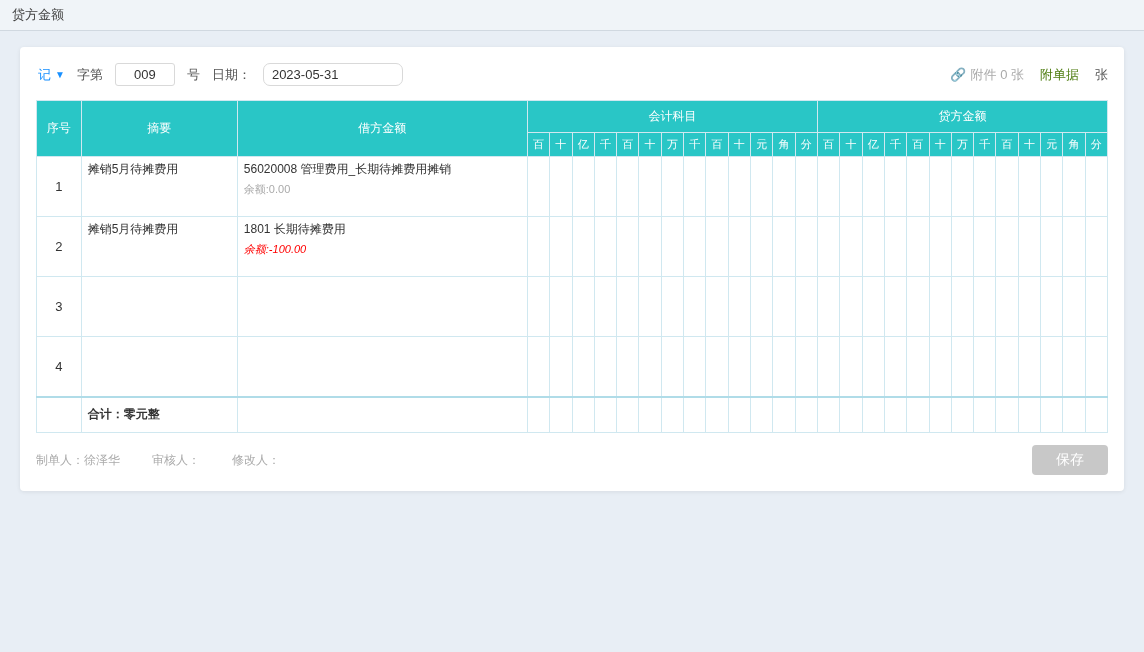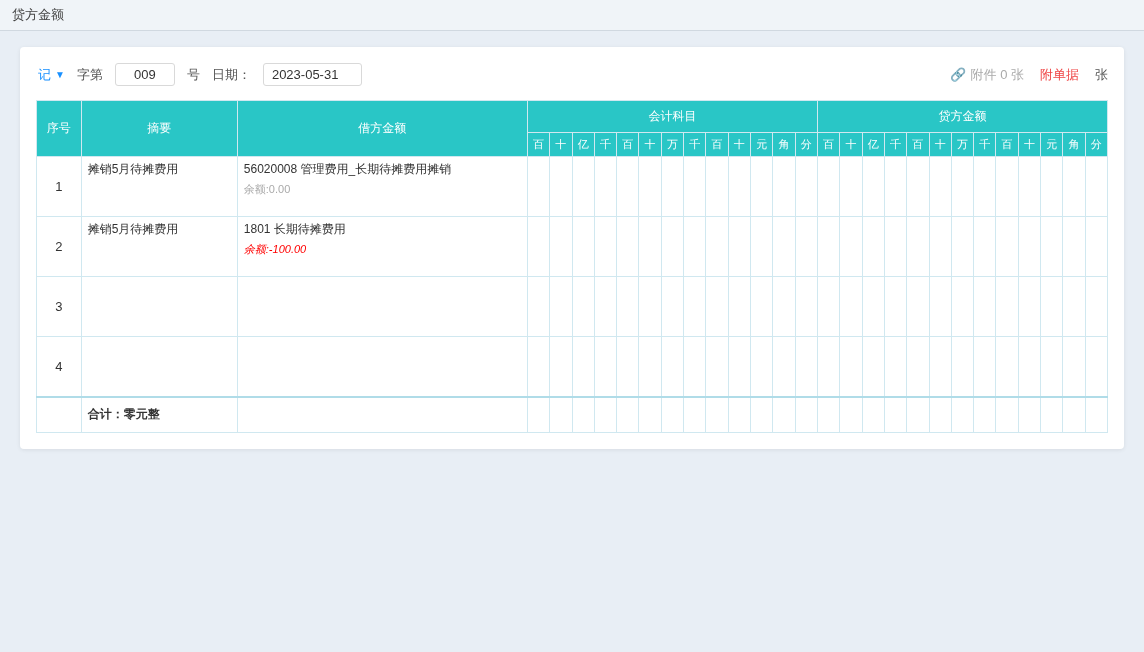--- a/index.html
+++ b/index.html
@@ -92,38 +92,39 @@
       padding: 3px 8px;
       font-size: 13px;
       color: #333;
       background: #fff;
     }
     .input-field.number {
       width: 60px;
       text-align: center;
     }
     .input-field.date {
-      width: 99px;
+      width: 140px;
+      border-radius: 7px;
     }
     .attachment-area {
       margin-left: auto;
       display: flex;
       align-items: center;
       gap: 16px;
     }
     .attachment-link {
       color: #aaa;
       font-size: 13px;
       cursor: pointer;
       display: flex;
       align-items: center;
       gap: 4px;
     }
     .fu-dan {
-      color: #ef4444;
+      color: #4d7c0f;
       font-size: 13px;
     }
     .zhang {
       color: #555;
       font-size: 13px;
     }
     
     .voucher-table {
       width: 100%;
       border-collapse: collapse;
@@ -445,14 +446,20 @@
             <td style="width: 20px; height: 36px;"></td>
             <td style="width: 20px; height: 36px;"></td>
             <td style="width: 20px; height: 36px;"></td>
             <td style="width: 20px; height: 36px;"></td>
             <td style="width: 20px; height: 36px;"></td>
             <td style="width: 20px; height: 36px;"></td>
           </tr>
         </tbody>
     </table>
 
+    <div class="info-row">
+      <span>制单人：徐泽华</span>
+      <span>审核人：</span>
+      <span>修改人：</span>
+      <button class="save-btn">保存</button>
+    </div>
   </div>
 </div>
 
 </body></html>

